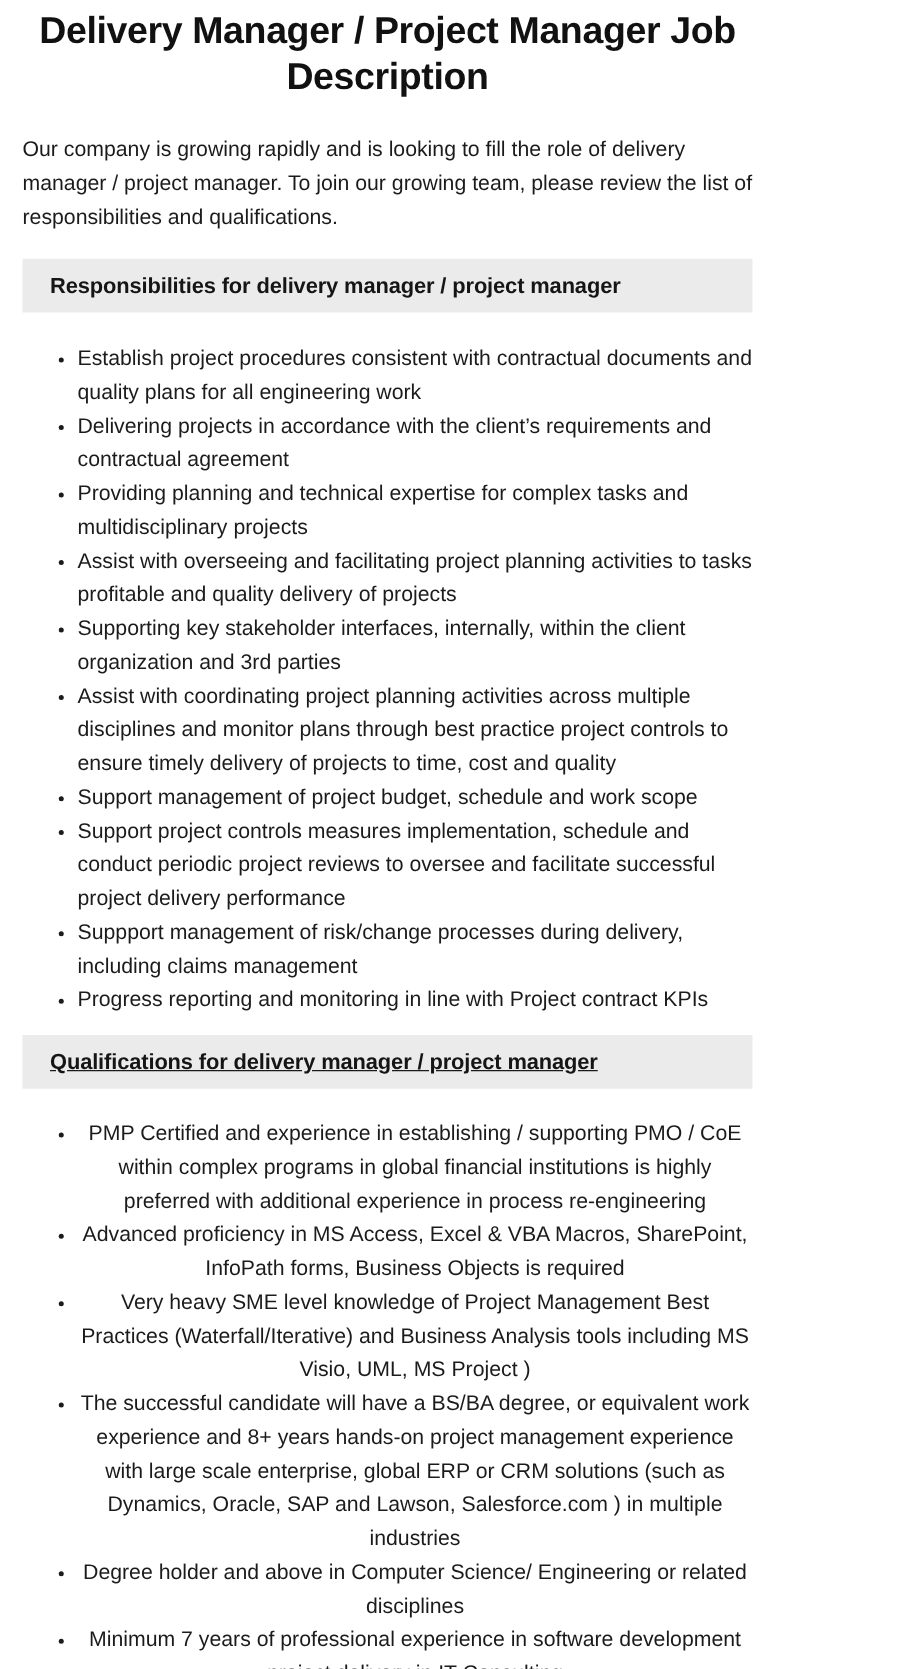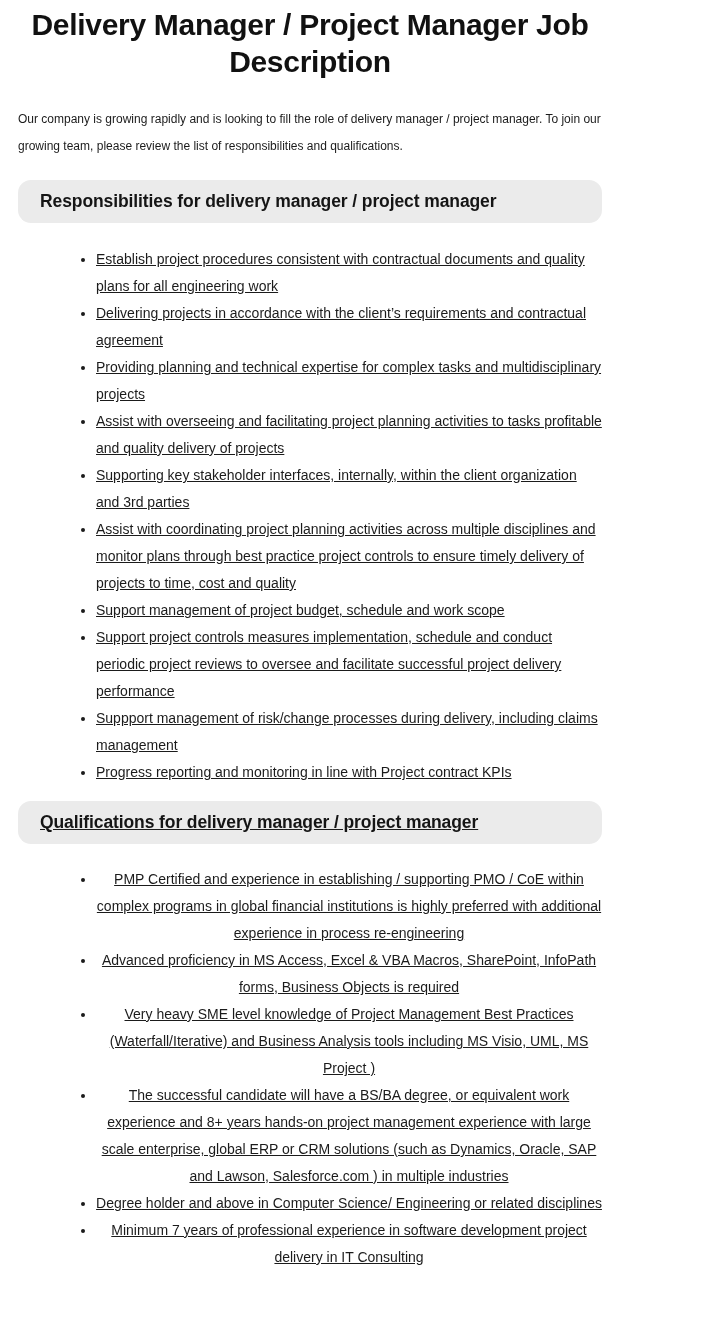--- a/index.html
+++ b/index.html
@@ -26,46 +26,44 @@
     max-width: 640px;
     text-align: center;
     font-size: 30px;
     line-height: 37px;
     font-weight: 700;
     letter-spacing: -0.3px;
     color: #111111;
   }
   p.intro {
     margin: 26px 18px 0 18px;
-    font-size: 12px;
+    font-size: 17px;
     line-height: 27px;
   }
   .section-header {
     margin: 20px 18px 0 18px;
     background: #ebebeb;
     height: 43px;
     display: flex;
     align-items: center;
     padding: 0 22px;
-    border-radius: 13px;
   }
   .section-header .heading-text {
     font-size: 17.5px;
     font-weight: 700;
     color: #151515;
     letter-spacing: -0.1px;
   }
   .section-header.qualifications { margin-top: 15px; text-decoration: underline; }
   ul.bullet-list {
     margin: 23px 18px 0 0;
-    padding: 0 0 0 96px;
+    padding: 0 0 0 62px;
     list-style: disc outside;
-    font-size: 14px;
+    font-size: 17px;
     line-height: 27px;
-    text-decoration: underline;
   }
   ul.bullet-list li {
     margin: 0;
     padding: 0;
   }
   ul.bullet-list li::marker {
     font-size: 14px;
     color: #1b1b1b;
   }
   ul.bullet-list.qualifications { margin-top: 22px; text-align: center; }

